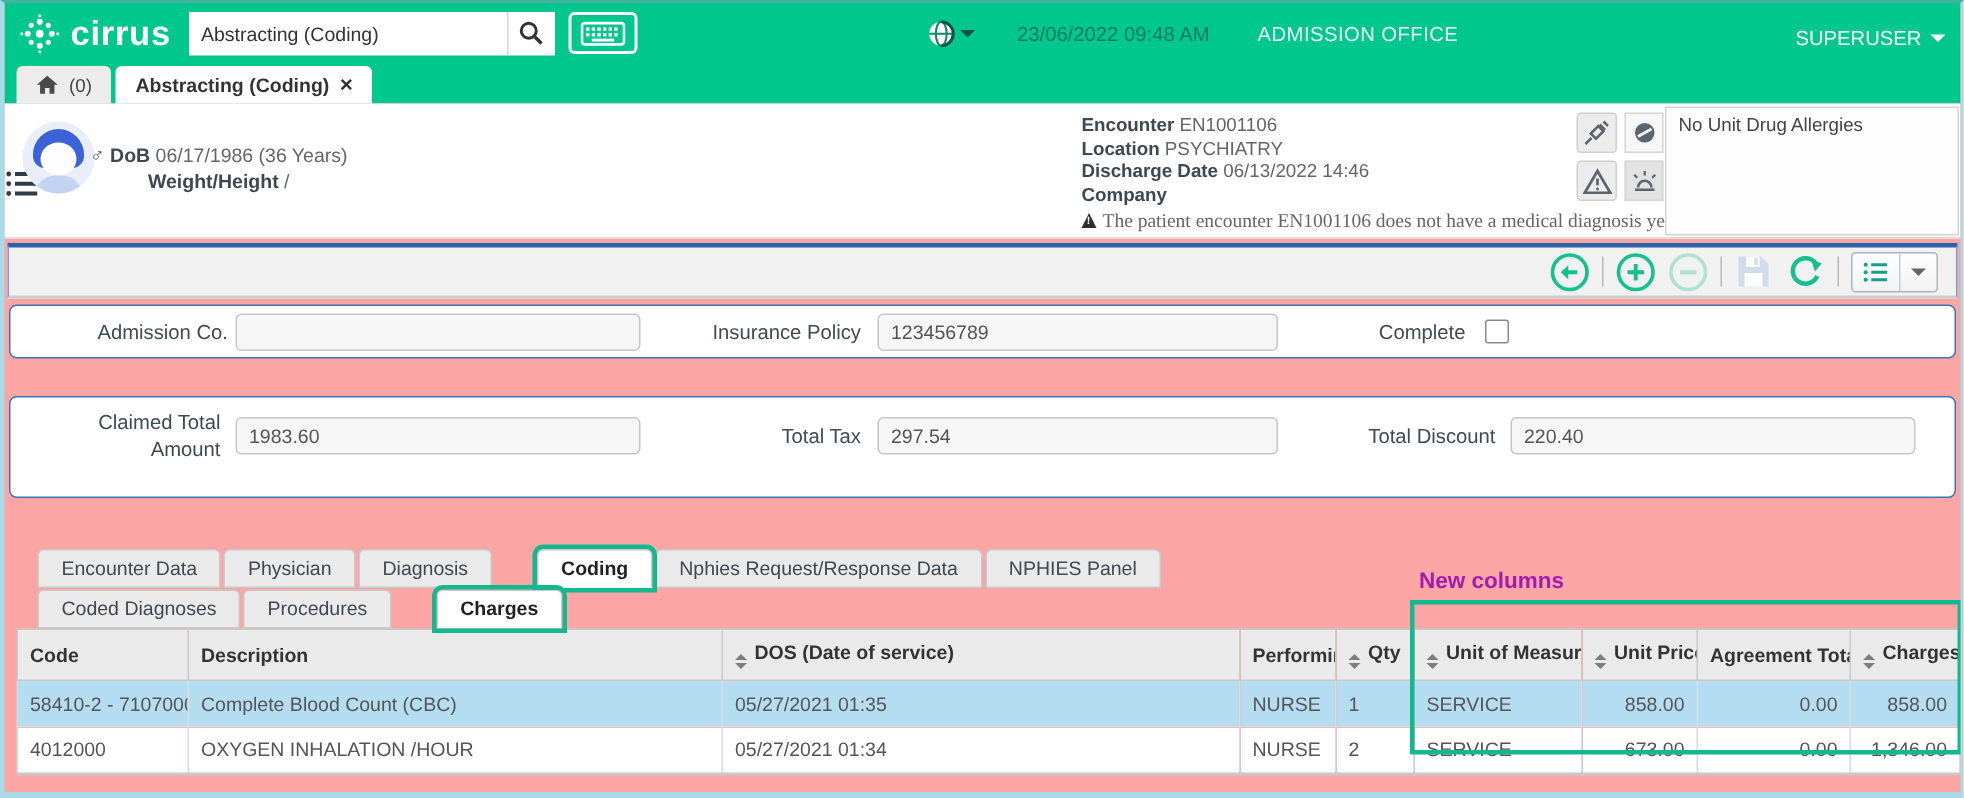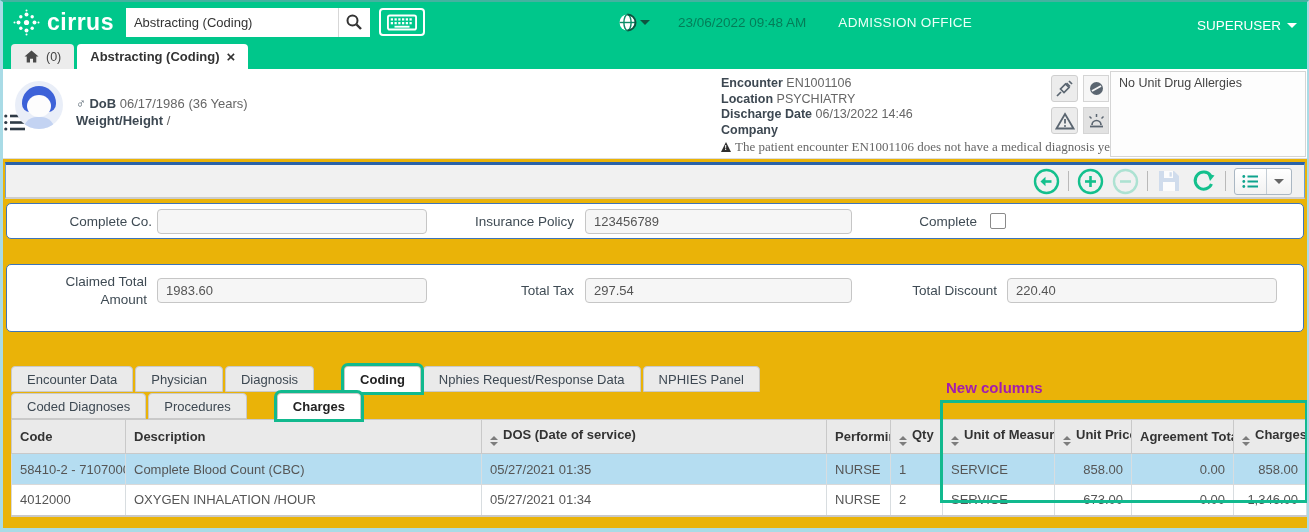--- a/index.html
+++ b/index.html
@@ -1,18 +1,18 @@
 <!DOCTYPE html>
 <html><head>
 <meta charset="utf-8">
 <style>
   * { box-sizing: border-box; }
   html,body { margin:0; padding:0; background:#fff; }
   body { width:1309px; height:532px; font-family:"Liberation Sans", sans-serif; font-size:13px; color:#444; }
-  .page { position:relative; width:1309px; height:532px; background:#eab308; overflow:hidden;
+  .page { position:relative; width:1309px; height:532px; background:#fca5a5; overflow:hidden;
           border-left:3px solid #a9dbe6; border-right:2px solid #a9dbe6; border-bottom:4px solid #a9dbe6; border-top:2px solid #44b2a0; }
 
   
   .app-header { position:relative; height:40px; background:#00c78b; display:flex; align-items:center; padding:0 10px; }
   .logo-wrap { display:flex; align-items:center; gap:7px; margin-right:12px; }
   .logo-text { color:#fff; font-size:23px; font-weight:bold; letter-spacing:.5px; line-height:1; }
   .search-group { display:flex; height:29px; }
   .search-input { width:212px; height:29px; border:none; padding:0 8px; font-size:13px; color:#333; outline:none; background:#fff; }
   .search-btn { width:32px; height:29px; background:#fff; border:none; border-left:1px solid #d7d7d7; display:flex; align-items:center; justify-content:center; cursor:pointer; }
   .kb-btn { margin-left:9px; width:46px; height:28px; border:2px solid #fff; border-radius:4px; background:transparent; display:flex; align-items:center; justify-content:center; cursor:pointer; }
@@ -30,21 +30,21 @@
   .wtab.active { background:#fff; font-weight:bold; font-size:13px; color:#333; }
   .wtab .x { font-weight:bold; font-size:15px; color:#333; line-height:1; }
 
   
   .patient { position:relative; height:90px; background:#fff; border-bottom:1px solid #dcdcdc; }
   .menu-icon { position:absolute; left:1px; top:44px; cursor:pointer; }
   .avatar { position:absolute; left:12px; top:12px; width:48px; height:48px; border-radius:50%; background:#e9eef8; overflow:hidden; }
   .avatar .hair { position:absolute; left:7px; top:5px; width:34px; height:26px; border-radius:17px 17px 8px 8px; background:#3d62d8; }
   .avatar .face { position:absolute; left:12px; top:14px; width:24px; height:22px; border-radius:50%; background:#fdfdfd; }
   .avatar .shirt { position:absolute; left:8px; top:36px; width:32px; height:16px; border-radius:14px 14px 0 0; background:#c3d3f2; }
-  .p-col1 { position:absolute; left:73px; top:26px; line-height:17px; }
+  .p-col1 { position:absolute; left:57px; top:26px; line-height:17px;text-align:center; }
   .p-col2 { position:absolute; left:390px; top:7px; line-height:15.6px; font-size:12.5px; }
   .p-col3 { position:absolute; left:718px; top:7px; line-height:15.6px; font-size:12.5px; }
   .info b { color:#3d4852; }
   .info span { color:#666; }
   .warn-line { font-family:"Liberation Serif", serif; font-size:13px; color:#3a3a3a; margin-top:1px; display:flex; align-items:center; }
   .tri { display:inline-block; width:0; height:0; border-left:5.5px solid transparent; border-right:5.5px solid transparent; border-bottom:10px solid #2e2e2e; position:relative; margin-right:4px; }
   .tri::after { content:"!"; position:absolute; left:-1.5px; top:1.5px; font:bold 7px "Liberation Sans",sans-serif; color:#fff; }
   .sq-btn { position:absolute; width:27px; height:27px; background:#ececec; border:1px solid #cfcfcf; border-radius:3px; display:flex; align-items:center; justify-content:center; cursor:pointer; }
   .sq-tab { position:absolute; width:26px; height:27px; display:flex; align-items:center; justify-content:center; cursor:pointer; border:1px solid #d5d5d5; }
   .allergy-panel { position:absolute; left:1107px; top:2px; width:196px; height:86px; background:#fdfdfd; border:1px solid #d5d5d5; padding:4px 8px; font-size:12.5px; color:#444; }
@@ -61,21 +61,21 @@
 
   
   .fbox { position:relative; margin:4px 3px 0 3px; background:#fff; border:1px solid #3e74b9; border-radius:5px; }
   .fbox1 { height:36px; }
   .fbox2 { height:68px; margin-top:25px; }
   .f-label { position:absolute; text-align:right; color:#3f4b54; font-size:13.5px; }
   .f-input { position:absolute; height:25px; background:#f6f6f6; border:1px solid #c6c6c6; border-radius:4px; padding:0 8px; font-size:13px; color:#555; font-family:"Liberation Sans",sans-serif; }
   .checkbox { position:absolute; width:16px; height:16px; background:#fff; border:1px solid #8a8a8a; border-radius:2px; cursor:pointer; }
 
   
-  .tab-row { display:flex; align-items:flex-end; padding-left:8px; height:27px; position:relative; }
+  .tab-row { display:flex; align-items:center; padding-left:22px; height:27px; position:relative; }
   .tab-btn { display:inline-flex; align-items:center; height:26px; padding:0 15px; background:#eaeaea; border:1px solid #c9c9c9; border-radius:4px 4px 0 0; margin-right:2px; font-size:13px; color:#3d4852; cursor:pointer; white-space:nowrap; }
   .tab-btn.active { background:#fff; font-weight:bold; color:#222; border-bottom-color:#fff; }
   .annotated { outline:3px solid #12b98e; position:relative; z-index:3;margin-left:28px; }
 
   
   .tbl-wrap { margin-left:8px; width:1295px; position:relative;border-radius:26px; }
   table.grid { border-collapse:collapse; table-layout:fixed; width:1295px; }
   table.grid th { height:34px; background:#eaeaea; border:1px solid #c9c9c9; font-size:13px; font-weight:bold; color:#333; text-align:left; padding:0 8px; white-space:nowrap; overflow:hidden; }
   table.grid td { height:31px; border-right:1px solid #d8dde0; border-bottom:1px solid #d9d9d9; font-size:13px; color:#555; padding:0 8px; white-space:nowrap; overflow:hidden; background:#fff; }
   table.grid td:first-child { border-left:1px solid #d9d9d9; }
@@ -324,21 +324,21 @@
             </g>
         </svg>
       </span>
       <span class="seg">
         <span class="caret-gray"></span>
       </span>
     </div>
   </div>
 
   <div class="fbox fbox1">
-    <span class="f-label" style="left:20px; top:10px; width:125px;">Complete Co.</span>
+    <span class="f-label" style="left:20px; top:10px; width:125px;">Admission Co.</span>
     <input class="f-input" style="left: 150px; top: 5px; width: 270px;" value="">
     <span class="f-label" style="left:455px; top:10px; width:112px;">Insurance Policy</span>
     <input class="f-input" style="left: 578px; top: 5px; width: 267px;" value="123456789">
     <span class="f-label" style="left:905px; top:10px; width:65px;">Complete</span>
     <span class="checkbox" style="left:983px; top:9px;"></span>
   </div>
 
   <div class="fbox fbox2">
     <span class="f-label" style="left:20px; top:9px; width:120px;">Claimed Total</span>
     <span class="f-label" style="left:20px; top:27px; width:120px;">Amount</span>

